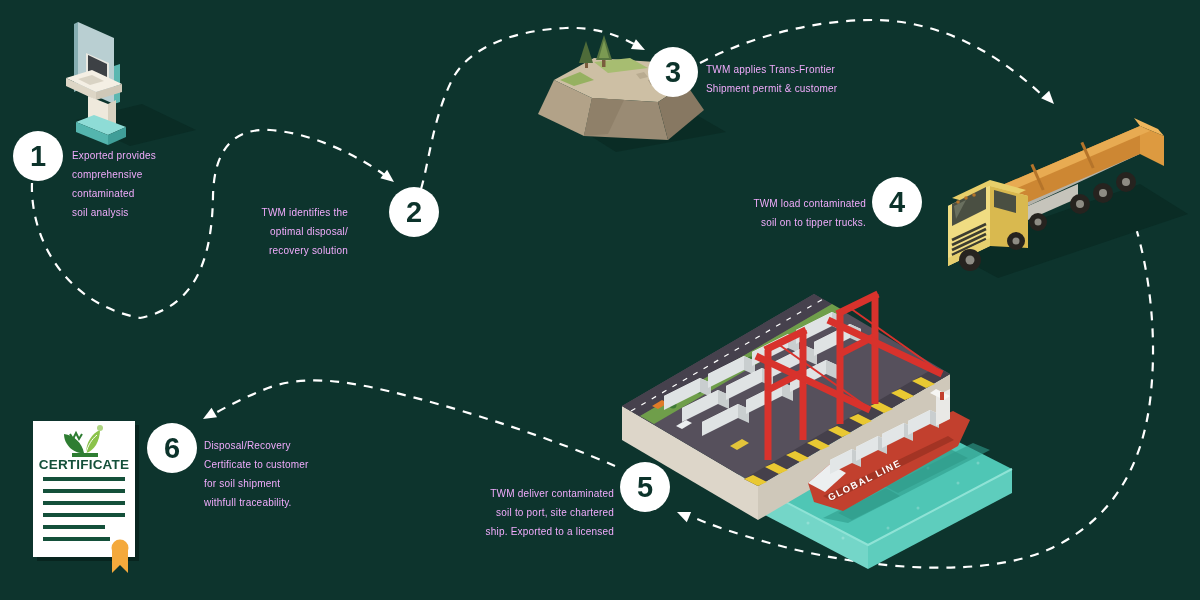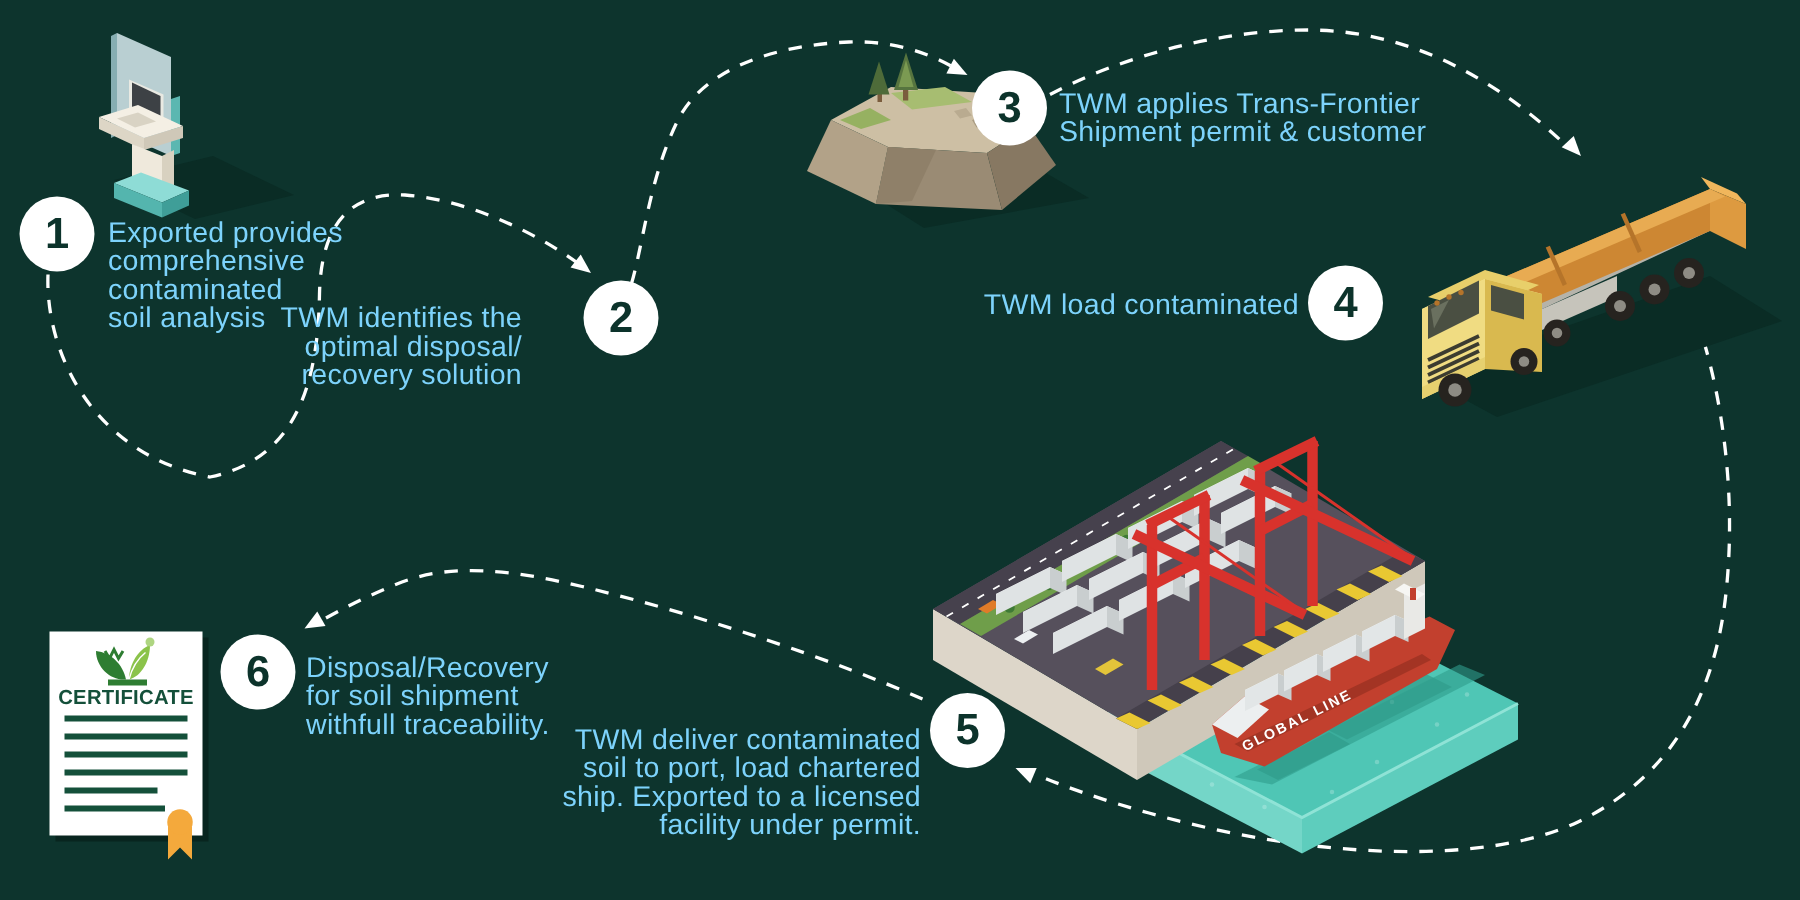--- a/index.html
+++ b/index.html
@@ -3,21 +3,21 @@
 <meta charset="utf-8">
 <style>
   html,body{margin:0;padding:0;}
   #canvas{
     position:relative;width:1200px;height:600px;overflow:hidden;
     background:#0d342d;
     font-family:"Liberation Sans",sans-serif;
   }
   .connectors{position:absolute;left:0;top:0;}
   .step-text{
-    position:absolute;color:#7dd3fc;font-size:19px;line-height:19px;
+    position:absolute;color:#f0abfc;font-size:10px;line-height:19px;
     letter-spacing:.2px;white-space:nowrap;
   }
   .step-text span{display:block;}
   .ta-r{text-align:right;}
   .badge{
     position:absolute;width:50px;height:50px;border-radius:50%;
     background:#ffffff;display:flex;align-items:center;justify-content:center;
     color:#0c332b;font-size:29px;font-weight:700;
   }
   .illus{position:absolute;}
@@ -325,26 +325,27 @@
     <span>TWM identifies the</span>
     <span>optimal disposal/</span>
     <span>recovery solution</span>
   </div>
   <div class="step-text" style="left:706px;top:60px">
     <span>TWM applies Trans-Frontier</span>
     <span>Shipment permit &amp; customer</span>
   </div>
   <div class="step-text ta-r" style="right:334px;top:194px">
     <span>TWM load contaminated</span>
+    <span>soil on to tipper trucks.</span>
   </div>
   <div class="step-text ta-r" style="right:586px;top:484px">
     <span>TWM deliver contaminated</span>
-    <span>soil to port, load chartered</span>
+    <span>soil to port, site chartered</span>
     <span>ship. Exported to a licensed</span>
-    <span>facility under permit.</span>
   </div>
   <div class="step-text" style="left:204px;top:436px">
     <span>Disposal/Recovery</span>
+    <span>Certificate to customer</span>
     <span>for soil shipment</span>
     <span>withfull traceability.</span>
   </div>
 
 </div>
 
 </body></html>

